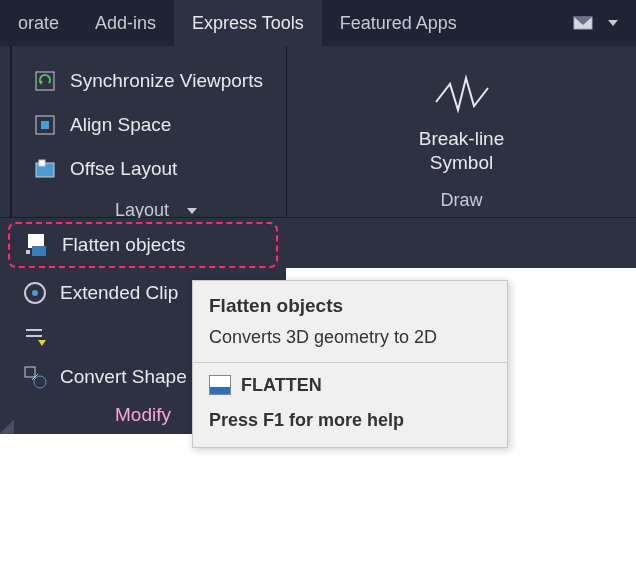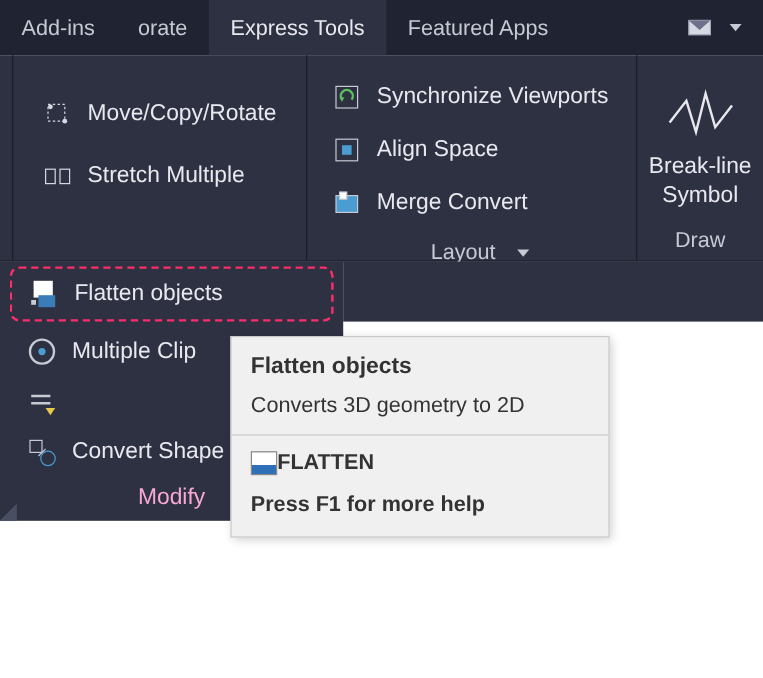--- a/index.html
+++ b/index.html
@@ -163,37 +163,37 @@
     background: #f0f0f0;
     border: 1px solid #c8c8c8;
     box-shadow: 2px 2px 8px rgba(0,0,0,0.2);
     padding: 14px 16px 16px;
     color: #333;
     font-size: 18px;
   }
   .tooltip .tt-title { font-weight: 600; margin-bottom: 10px; font-size: 19px;}
   .tooltip .tt-desc { margin-bottom: 14px; }
   .tooltip hr { border: none; border-top: 1px solid #c8c8c8; margin: 0 -16px 12px; }
-  .tooltip .tt-cmd { font-weight: 700; display: flex; align-items: center; margin-bottom: 14px;}
+  .tooltip .tt-cmd { font-weight: 700; display: flex; align-items: flex-start; gap: 10px; margin-bottom: 14px;}
   .tooltip .tt-help { font-weight: 700; }
   .flatten-icon {
     width: 22px; height: 20px; background: linear-gradient(#fff 60%, #2f6fb8 60%);
     border: 1px solid #888; display:inline-block;
   }
   svg { overflow: visible; }
 </style>
 </head>
 <body>
 
 <div class="tabstrip">
   <div class="tab">
+      <span>orate</span>
+    </div>
+  <div class="tab">
       <span>Add-ins</span>
-    </div>
-  <div class="tab">
-      <span>orate</span>
     </div>
   <div class="tab active">
       <span>Express Tools</span>
     </div>
   <div class="tab">
       <span>Featured Apps</span>
     </div>
   <div class="minitoolbar">
     <svg width="30" height="18">
       <rect x="0" y="3" width="18" height="12" fill="#d7d9e2" stroke="#a6a9ba"></rect>
@@ -201,41 +201,20 @@
     </svg>
     <svg width="10" height="10">
         <polygon points="0,2 10,2 5,8" fill="#c7c9d4"></polygon>
       </svg>
   </div>
 </div>
 
 <div class="ribbon">
   <div class="ribbon-sep" style="margin-left:10px"></div>
 
-  <div class="group group1">
-    <div class="cmd">
-      <span class="cmd-icon">
-        <svg width="24" height="24">
-            <rect x="4" y="4" width="14" height="14" fill="none" stroke="#d7d9e2" stroke-dasharray="2 2"></rect>
-            <circle cx="18" cy="18" r="2" fill="#d7d9e2"></circle>
-            <circle cx="6" cy="6" r="2" fill="#d7d9e2"></circle>
-          </svg>
-      </span>
-      <span>Move/Copy/Rotate</span>
-    </div>
-    <div class="cmd">
-      <span class="cmd-icon">
-        <svg width="24" height="24">
-            <rect x="2" y="6" width="8" height="12" fill="none" stroke="#d7d9e2"></rect>
-            <rect x="14" y="6" width="8" height="12" fill="none" stroke="#d7d9e2"></rect>
-          </svg>
-      </span>
-      <span>Stretch Multiple</span>
-    </div>
-  </div>
 
   <div class="ribbon-sep"></div>
 
   <div class="group group2">
     <div class="cmd">
       <span class="cmd-icon">
         <svg width="24" height="24">
             <rect x="3" y="3" width="18" height="18" fill="none" stroke="#c7c9d4"></rect>
             <path d="M8 14 A5 5 0 1 1 16 14" fill="none" stroke="#5fbf5f" stroke-width="2"></path>
             <polygon points="6,12 10,12 8,16" fill="#5fbf5f"></polygon>
@@ -252,21 +231,21 @@
       </span>
       <span>Align Space</span>
     </div>
     <div class="cmd">
       <span class="cmd-icon">
         <svg width="24" height="24">
             <rect x="3" y="6" width="18" height="14" fill="#4a9dd0" stroke="#c7c9d4"></rect>
             <rect x="6" y="3" width="6" height="6" fill="#fff" stroke="#c7c9d4"></rect>
           </svg>
       </span>
-      <span>Merge Convert</span>
+      <span>Offse Layout</span>
     </div>
     <div class="group-title">
       <span>Layout</span>
       <svg width="10" height="10">
           <polygon points="0,2 10,2 5,8" fill="#c7c9d4"></polygon>
         </svg>
     </div>
   </div>
 
   <div class="ribbon-sep"></div>
@@ -298,21 +277,21 @@
     </span>
     <span>Flatten objects</span>
   </div>
   <div class="left-cmd">
     <span class="cmd-icon">
       <svg width="26" height="26">
           <circle cx="13" cy="13" r="10" fill="none" stroke="#c7c9d4" stroke-width="2"></circle>
           <circle cx="13" cy="13" r="3" fill="#4a9dd0"></circle>
         </svg>
     </span>
-    <span>Multiple Clip</span>
+    <span>Extended Clip</span>
   </div>
   <div class="left-cmd">
     <span class="cmd-icon">
       <svg width="26" height="26">
           <path d="M4 8 L20 8 M4 14 L20 14" stroke="#c7c9d4" stroke-width="2"></path>
           <polygon points="16,18 24,18 20,24" fill="#e8c94a"></polygon>
         </svg>
     </span>
   </div>
   <div class="left-cmd">

